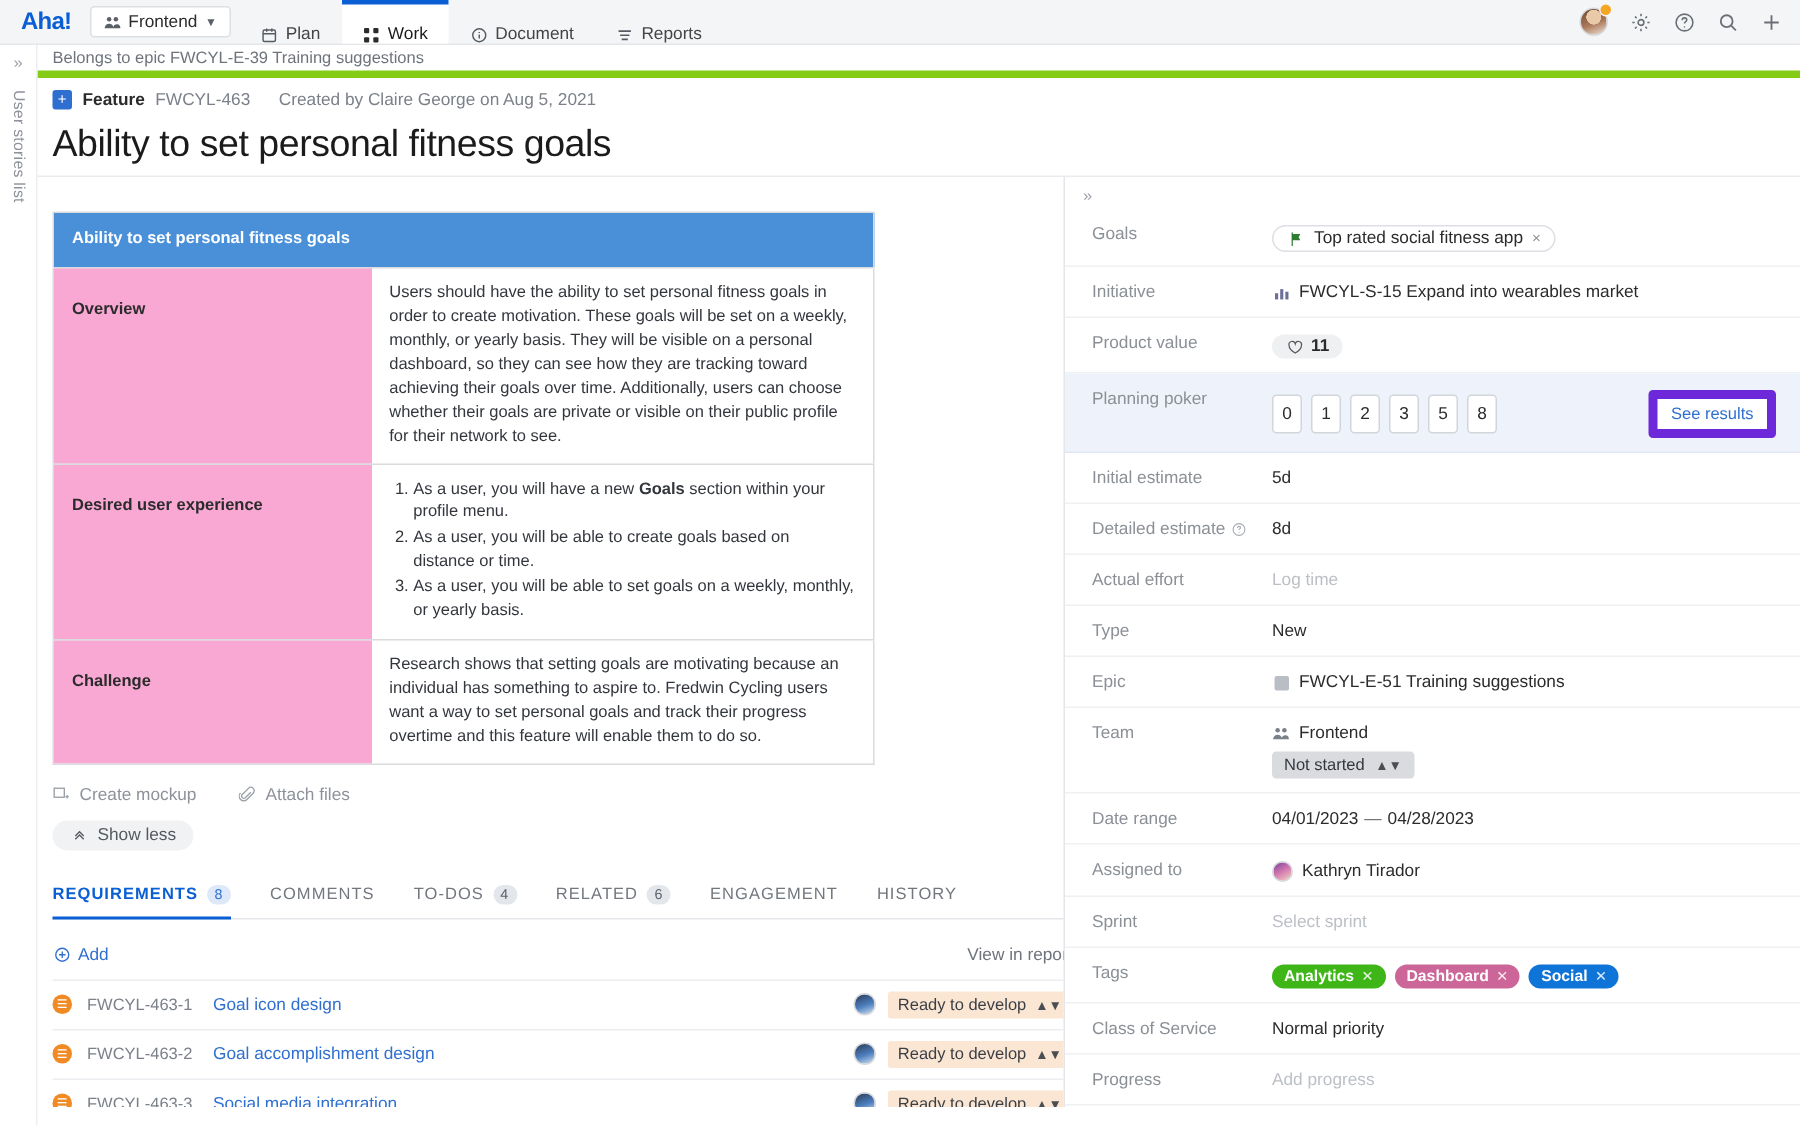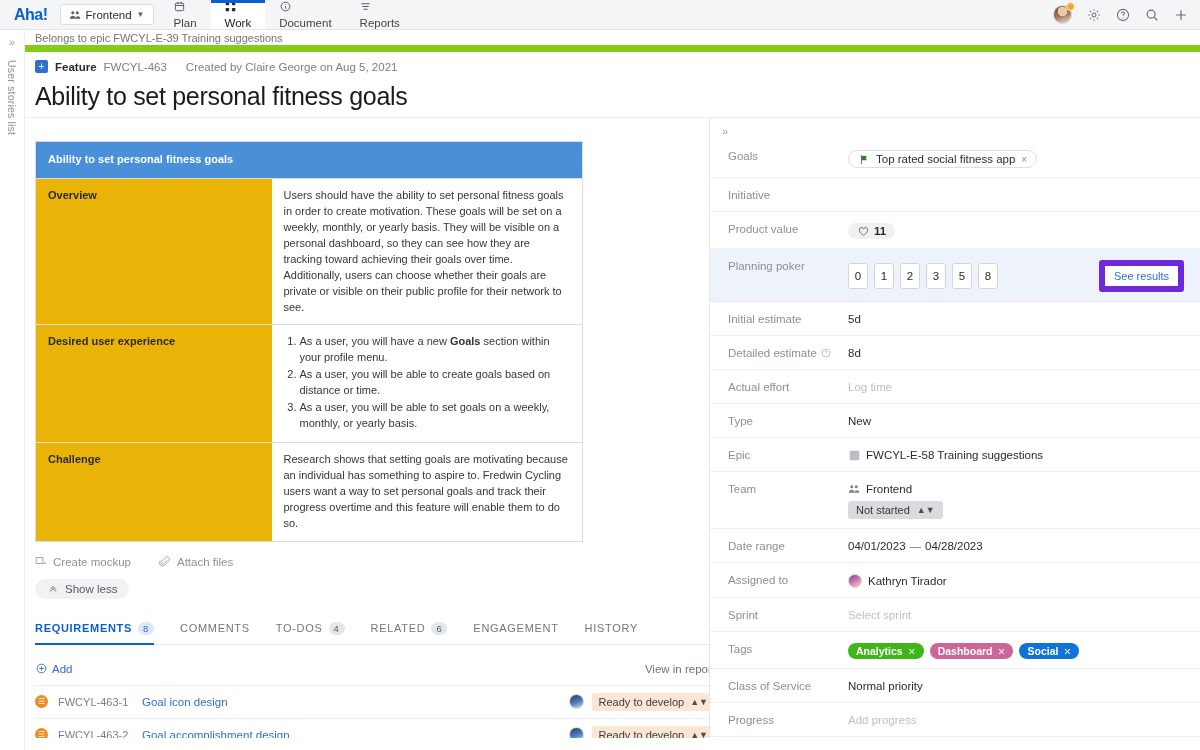--- a/index.html
+++ b/index.html
@@ -18,22 +18,22 @@
     padding: 0 12px 0 14px; display: flex; align-items: center;
     font-family: "Liberation Sans", sans-serif;
   }
   .workspace {
     display: flex; align-items: center; gap: 5px; background: #fff;
     border: 1px solid #dcdfe4; border-radius: 3px; height: 21px;
     padding: 0 8px; margin: 4px 6px 0 0; font-size: 11.5px; color: #2b2b2b;
     cursor: pointer;
   }
   .navtab {
-    display: flex; align-items: flex-start; gap: 5px; padding: 0 14px;
-    font-size: 11.5px; color: #444; cursor: pointer; position: relative; flex-direction: column;
+    display: flex; align-items: flex-end; gap: 5px; padding: 0 14px;
+    font-size: 11.5px; color: #444; cursor: pointer; position: relative;
   }
   .navtab.active { background: #fff; color: #1a1a1a; }
   .navtab.active::before {
     content:""; position:absolute; top:0; left:0; right:0; height:3px; background:#0b5fd4;
   }
   .topright {
     margin-left: auto; display: flex; align-items: center; gap: 14px; padding-right: 12px;
   }
   .ic { width: 15px; height: 15px; display:inline-flex; align-items:center; justify-content:center;
         color:#6a6f77; cursor:pointer; }
@@ -44,21 +44,21 @@
     background: radial-gradient(circle at 50% 32%, #e9c9a8 0 34%, transparent 35%),
                 linear-gradient(160deg,#6b4a32 0%, #a9785a 55%, #f0e2d6 100%);
     border: 1px solid #d6d8dc;
   }
   .notif-dot {
     position:absolute; right:-3px; top:-3px; width:9px; height:9px; border-radius:50%;
     background:#f5a623; border:1.5px solid #f4f5f7;
   }
   
   .crumbbar {
-    height: 22px; border-bottom: 7px solid #84cc16; display:flex; align-items:center;
+    height: 22px; border-bottom: 5px solid #84cc16; display:flex; align-items:center;
     padding-left: 35px; background:#fff;
   }
   .crumb { font-size: 11px; color:#6f747c; }
   
   .rail {
     position:absolute; left:0; top:30px; bottom:0; width:25px;
     border-right:1px solid #edeef1; background:#fff; z-index:4;
     display:flex; flex-direction:column; align-items:center; padding-top:7px;
   }
   .rail-chev { font-size:11px; color:#9aa0a8; cursor:pointer; line-height:1; }
@@ -87,21 +87,21 @@
   .split { display:flex; height: 620px; }
   .leftcol { width: 710px; border-right:1px solid #e4e6ea; padding-left:35px; overflow:hidden; background:#fff;}
   .rightcol { flex:1; background:#fff; overflow:hidden; position:relative; }
   
   .desc-table { width: 548px; margin-top: 23px; border:1px solid #d9dbdf; border-collapse:collapse; }
   .desc-head {
     background:#4a90d9; color:#fff; font-weight:bold; font-size:13.5px;
     padding:10px 12px;
   }
   .desc-table td { border-top:1px solid #d9dbdf; vertical-align:top; font-size:11px; line-height:1.45; }
-  .dlabel { width:236px; background:#eab308; font-weight:bold; padding:9px 12px; color:#2b2b2b;}
+  .dlabel { width:212px; background:#f9a8d4; font-weight:bold; padding:20px 12px; color:#2b2b2b;}
   .dval { background:#fff; padding:9px 12px; color:#33373d; }
   .dval ol { margin:0 0 0 16px; padding:0; }
   .dval ol li { margin-bottom:1px; }
   .dval b { font-weight:bold; }
   
   .act-row { display:flex; gap:28px; margin-top:14px; font-size:11.5px; color:#8d929a; }
   .act-row span { display:flex; align-items:center; gap:6px; cursor:pointer; }
   .showless {
     margin-top:11px; display:inline-flex; align-items:center; gap:6px;
     background:#f1f2f4; border-radius:12px; padding:4px 12px; font-size:11.5px; color:#55595f; cursor:pointer;
@@ -464,20 +464,30 @@
               </svg>
           </span>
           <span>Top rated social fitness app</span>
           <span class="pill-x">×</span>
         </span>
       </div>
     </div>
 
     <div class="field">
       <div class="flabel">Initiative</div>
+      <div class="fval">
+        <span class="mini-ic">
+          <svg width="11" height="11" viewBox="0 0 16 16" fill="#6b6f9a">
+              <rect x="1.5" y="8" width="3" height="6"></rect>
+              <rect x="6.5" y="4" width="3" height="10"></rect>
+              <rect x="11.5" y="6.5" width="3" height="7.5"></rect>
+            </svg>
+        </span>
+        <span>FWCYL-S-15 Expand into wearables market</span>
+      </div>
     </div>
 
     <div class="field">
       <div class="flabel">Product value</div>
       <div class="fval">
         <span class="val-pill">
           <span class="mini-ic">
             <svg width="11" height="11" viewBox="0 0 16 16" fill="none" stroke="#55595f" stroke-width="1.2">
                 <path d="M8 13.5S2 10 2 6.2A3 3 0 018 4.6 3 3 0 0114 6.2c0 3.8-6 7.3-6 7.3z"></path>
               </svg>
@@ -532,21 +542,21 @@
     </div>
 
     <div class="field">
       <div class="flabel">Epic</div>
       <div class="fval">
         <span class="mini-ic">
           <svg width="11" height="11" viewBox="0 0 16 16" fill="#b9bdc4">
               <rect x="1" y="1" width="14" height="14" rx="2"></rect>
             </svg>
         </span>
-        <span>FWCYL-E-58 Training suggestions</span>
+        <span>FWCYL-E-51 Training suggestions</span>
       </div>
     </div>
 
     <div class="field">
       <div class="flabel">Team</div>
       <div class="fval" style="flex-direction:column;align-items:flex-start;gap:0;">
         <span style="display:flex;align-items:center;gap:6px;">
           <span class="mini-ic">
             <svg width="12" height="12" viewBox="0 0 16 16" fill="#7b8089">
                 <circle cx="5" cy="5" r="2"></circle>

